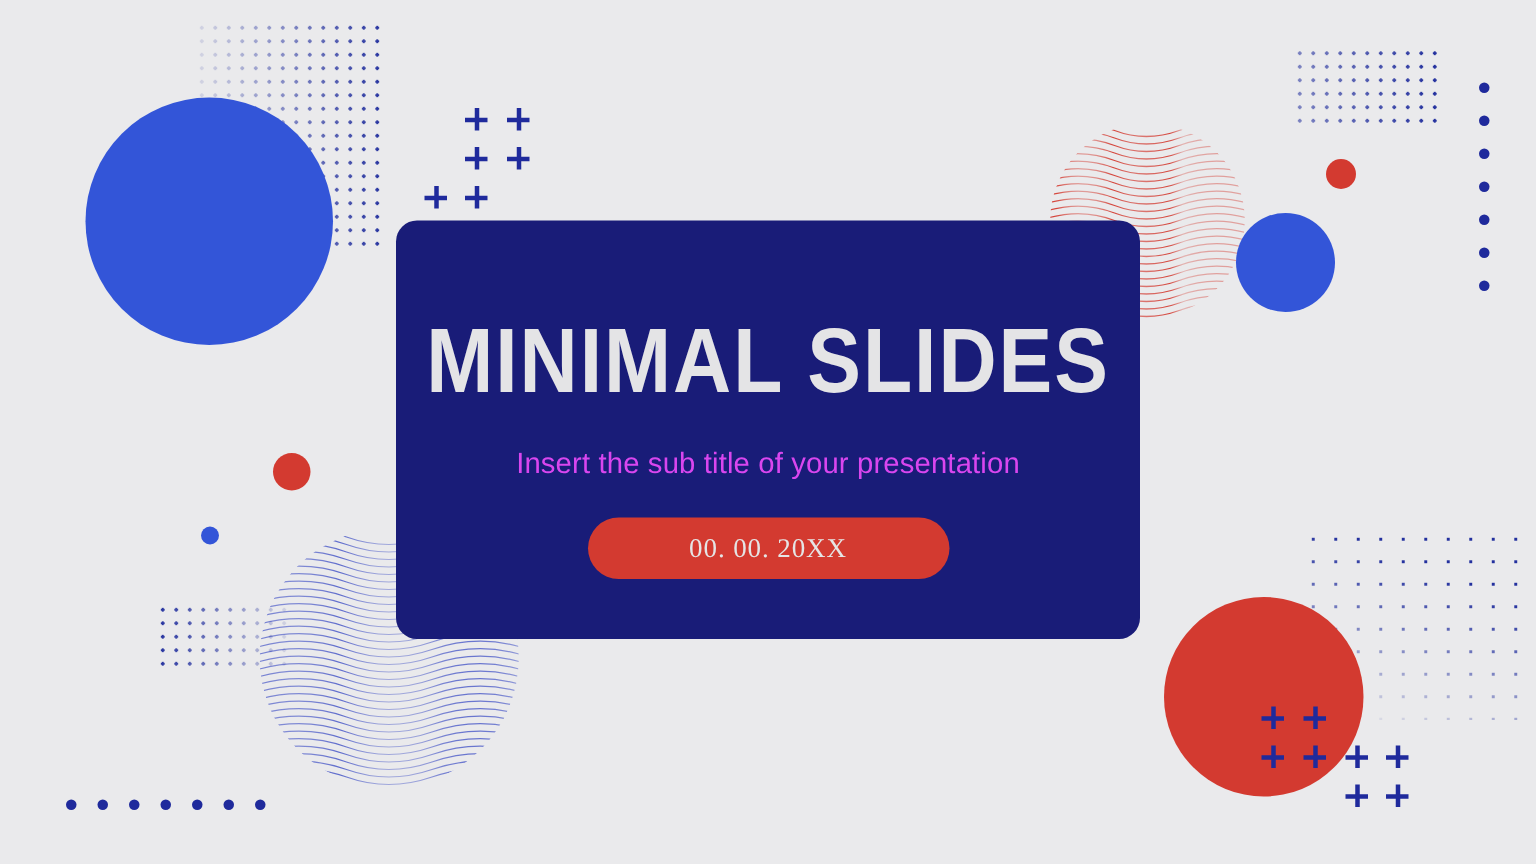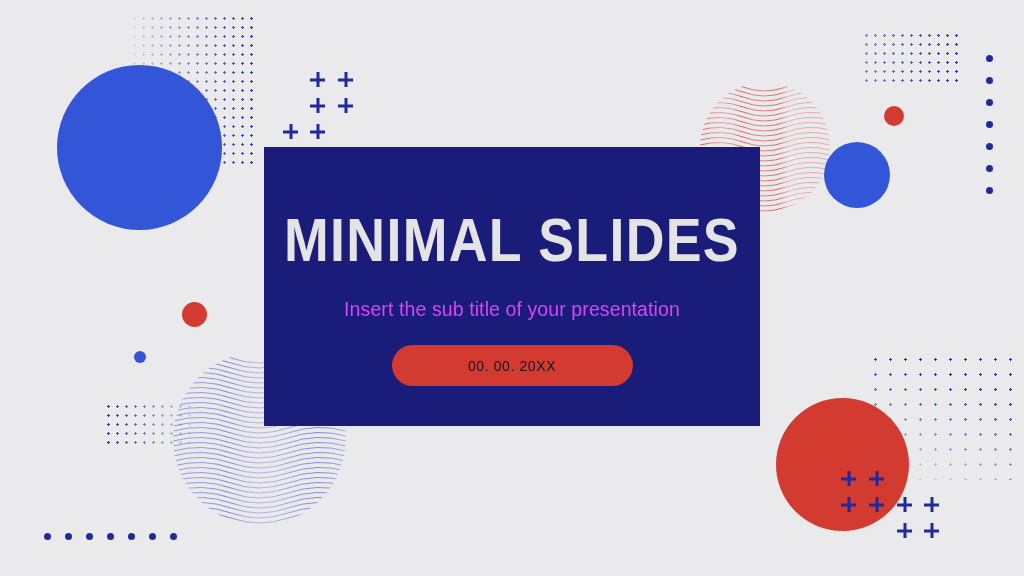--- a/index.html
+++ b/index.html
@@ -98,20 +98,21 @@
     position: absolute;
     left: 264px;
     top: 147px;
     width: 496px;
     height: 279px;
     background: #191c78;
     z-index: 20;
     display: flex;
     flex-direction: column;
     align-items: center;
+    border-radius: 14px;
   }
   #title {
     margin: 0;
     color: #e4e4e6;
     font-family: "Liberation Sans Narrow", "Liberation Sans", sans-serif;
     font-weight: 700;
     font-size: 61px;
     line-height: 1;
     letter-spacing: 1.5px;
     transform: scaleX(0.88);
@@ -124,27 +125,27 @@
     margin-top: 27px;
     color: #d946ef;
     font-size: 19.5px;
     font-weight: 400;
     letter-spacing: 0.1px;
     white-space: nowrap;
   }
   #date-badge {
     margin-top: 24px;
     background: #d33a30;
-    color: #0f172a;
+    color: #e5e5e5;
     border: none;
     border-radius: 999px;
     width: 241px;
     height: 41px;
-    font-size: 14px;
-    font-family: Liberation Sans, sans-serif;
+    font-size: 18px;
+    font-family: Liberation Serif, serif;
     letter-spacing: 0.6px;
     cursor: pointer;
     display: flex;
     align-items: center;
     justify-content: center;
   }
 </style>
 </head>
 <body>
 

